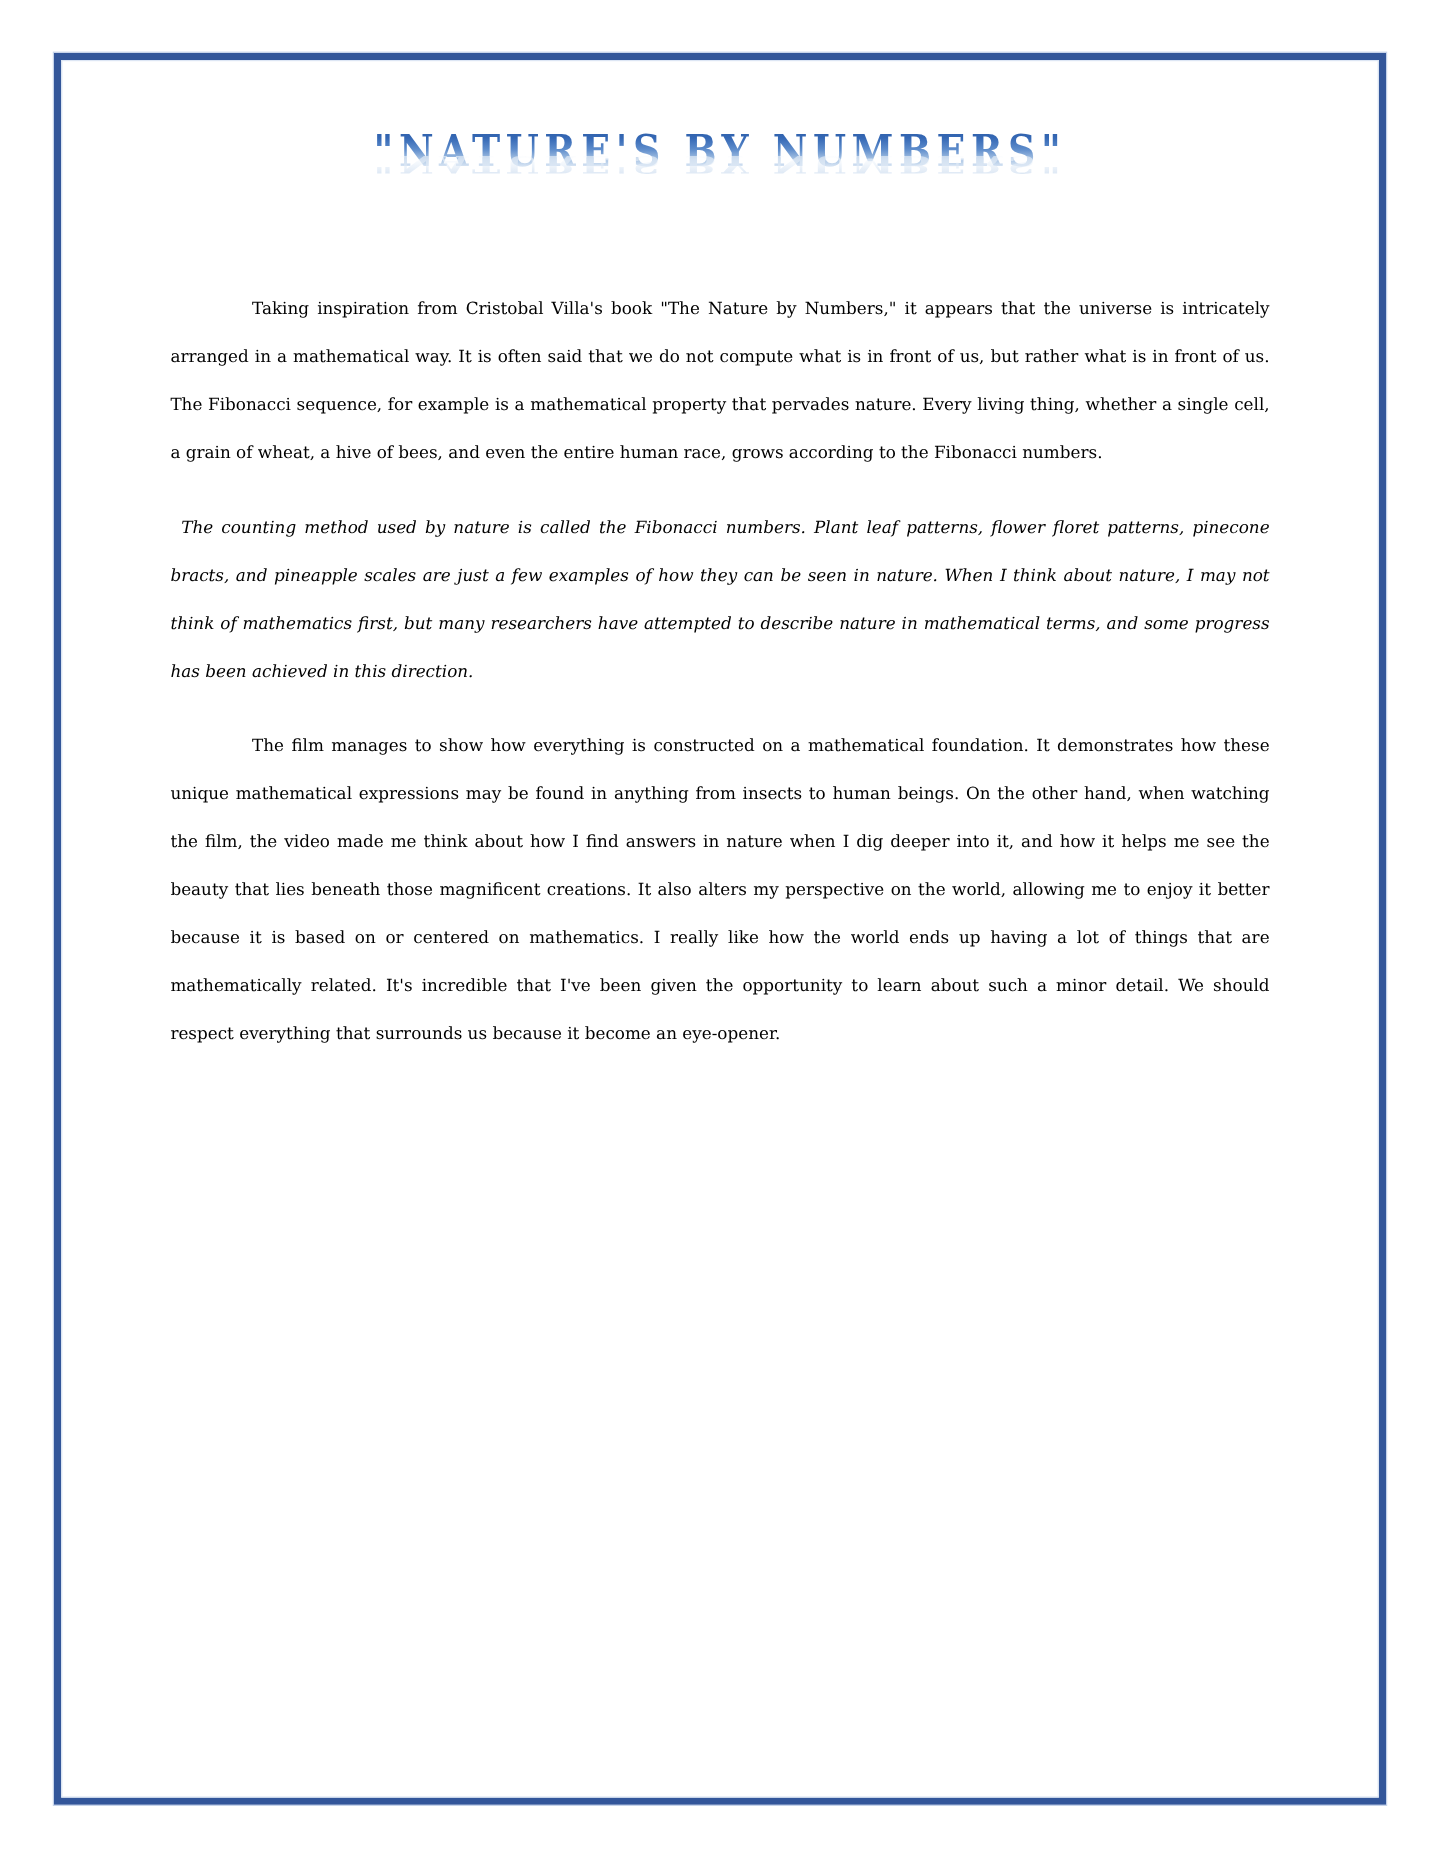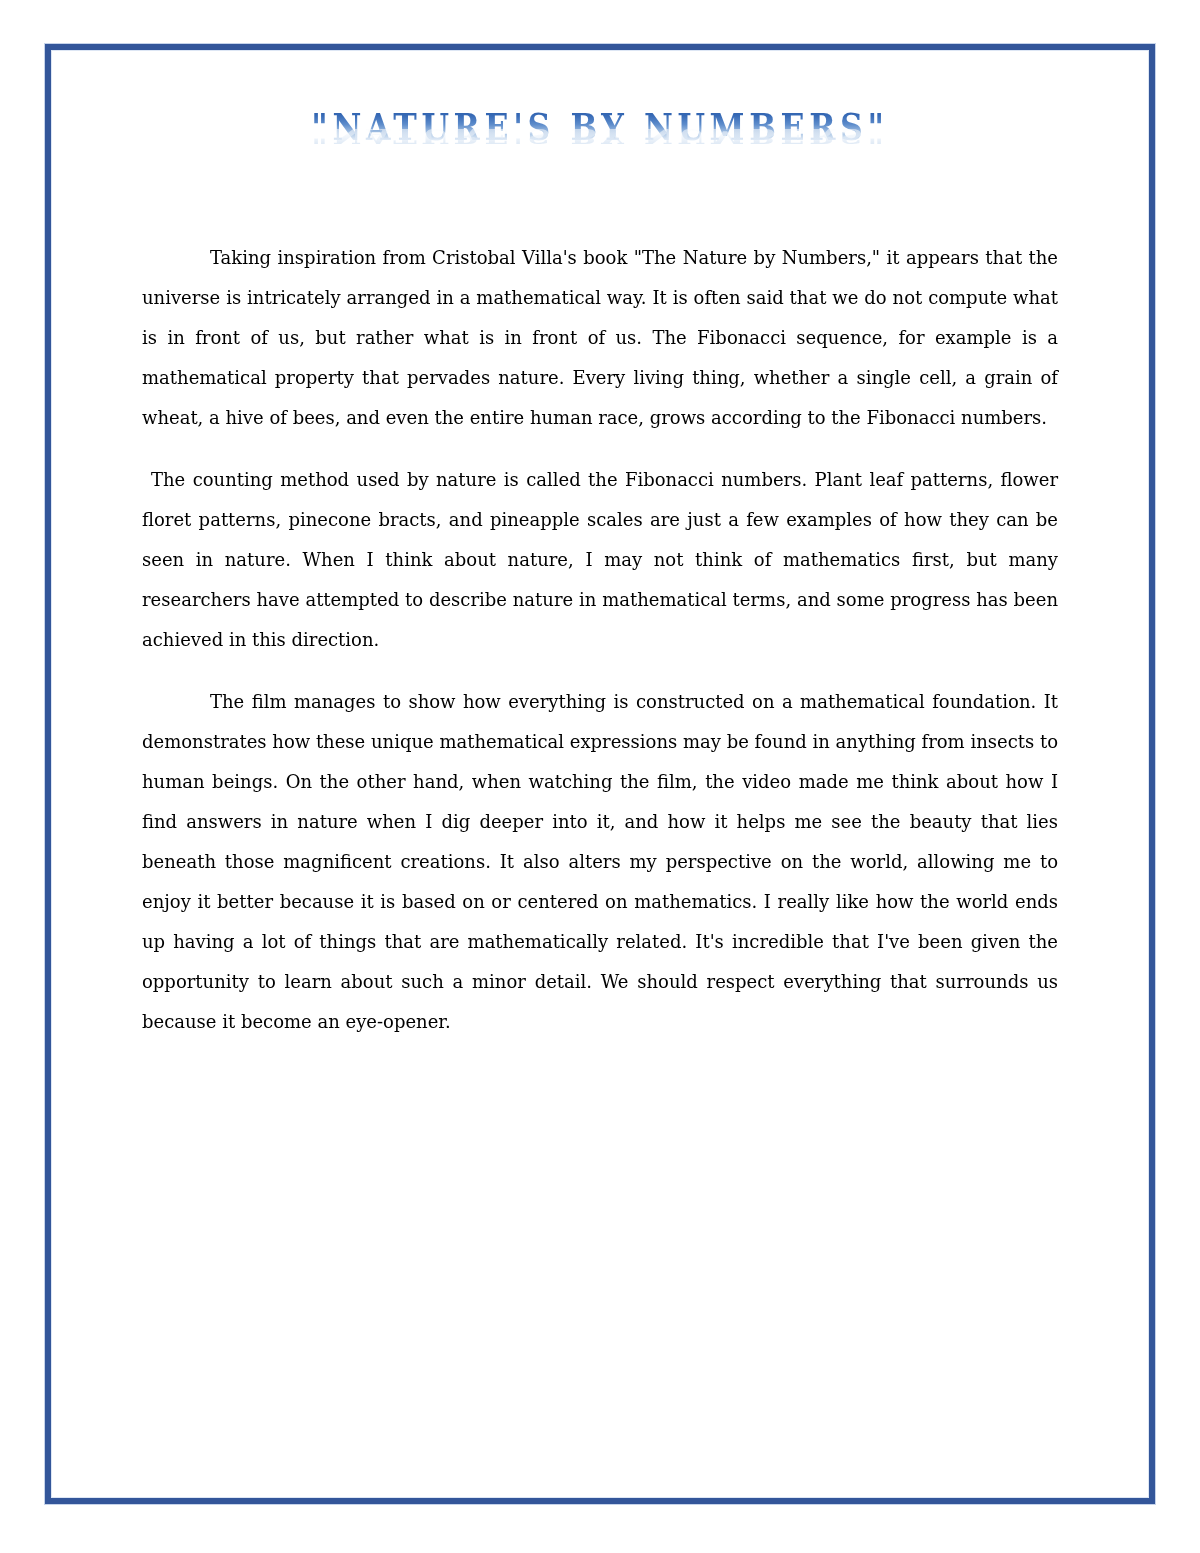--- a/index.html
+++ b/index.html
@@ -121,30 +121,30 @@
 
   
   .body-copy {
     margin: 0;
     padding-top: 44px;
   }
 
   .para {
     margin: 0 0 22px 0;
     font-family: "DejaVu Serif", "Liberation Serif", serif;
-    font-size: 18px;
+    font-size: 14px;
     line-height: 40px;
     color: #000000;
     text-align: justify;
     text-justify: inter-word;
     word-spacing: 0px;
   }
 
   .para.indent-tab { text-indent: 68px; }
-  .para.indent-small { text-indent: 9px; }
+  .para.indent-small { text-indent: 9px; font-style: italic; }
   .para:last-child { margin-bottom: 0; }
 </style>
 </head>
 <body>
 
 <div id="page">
 
   <div id="page-border"></div>
   <div id="page-border-inner"></div>
 

